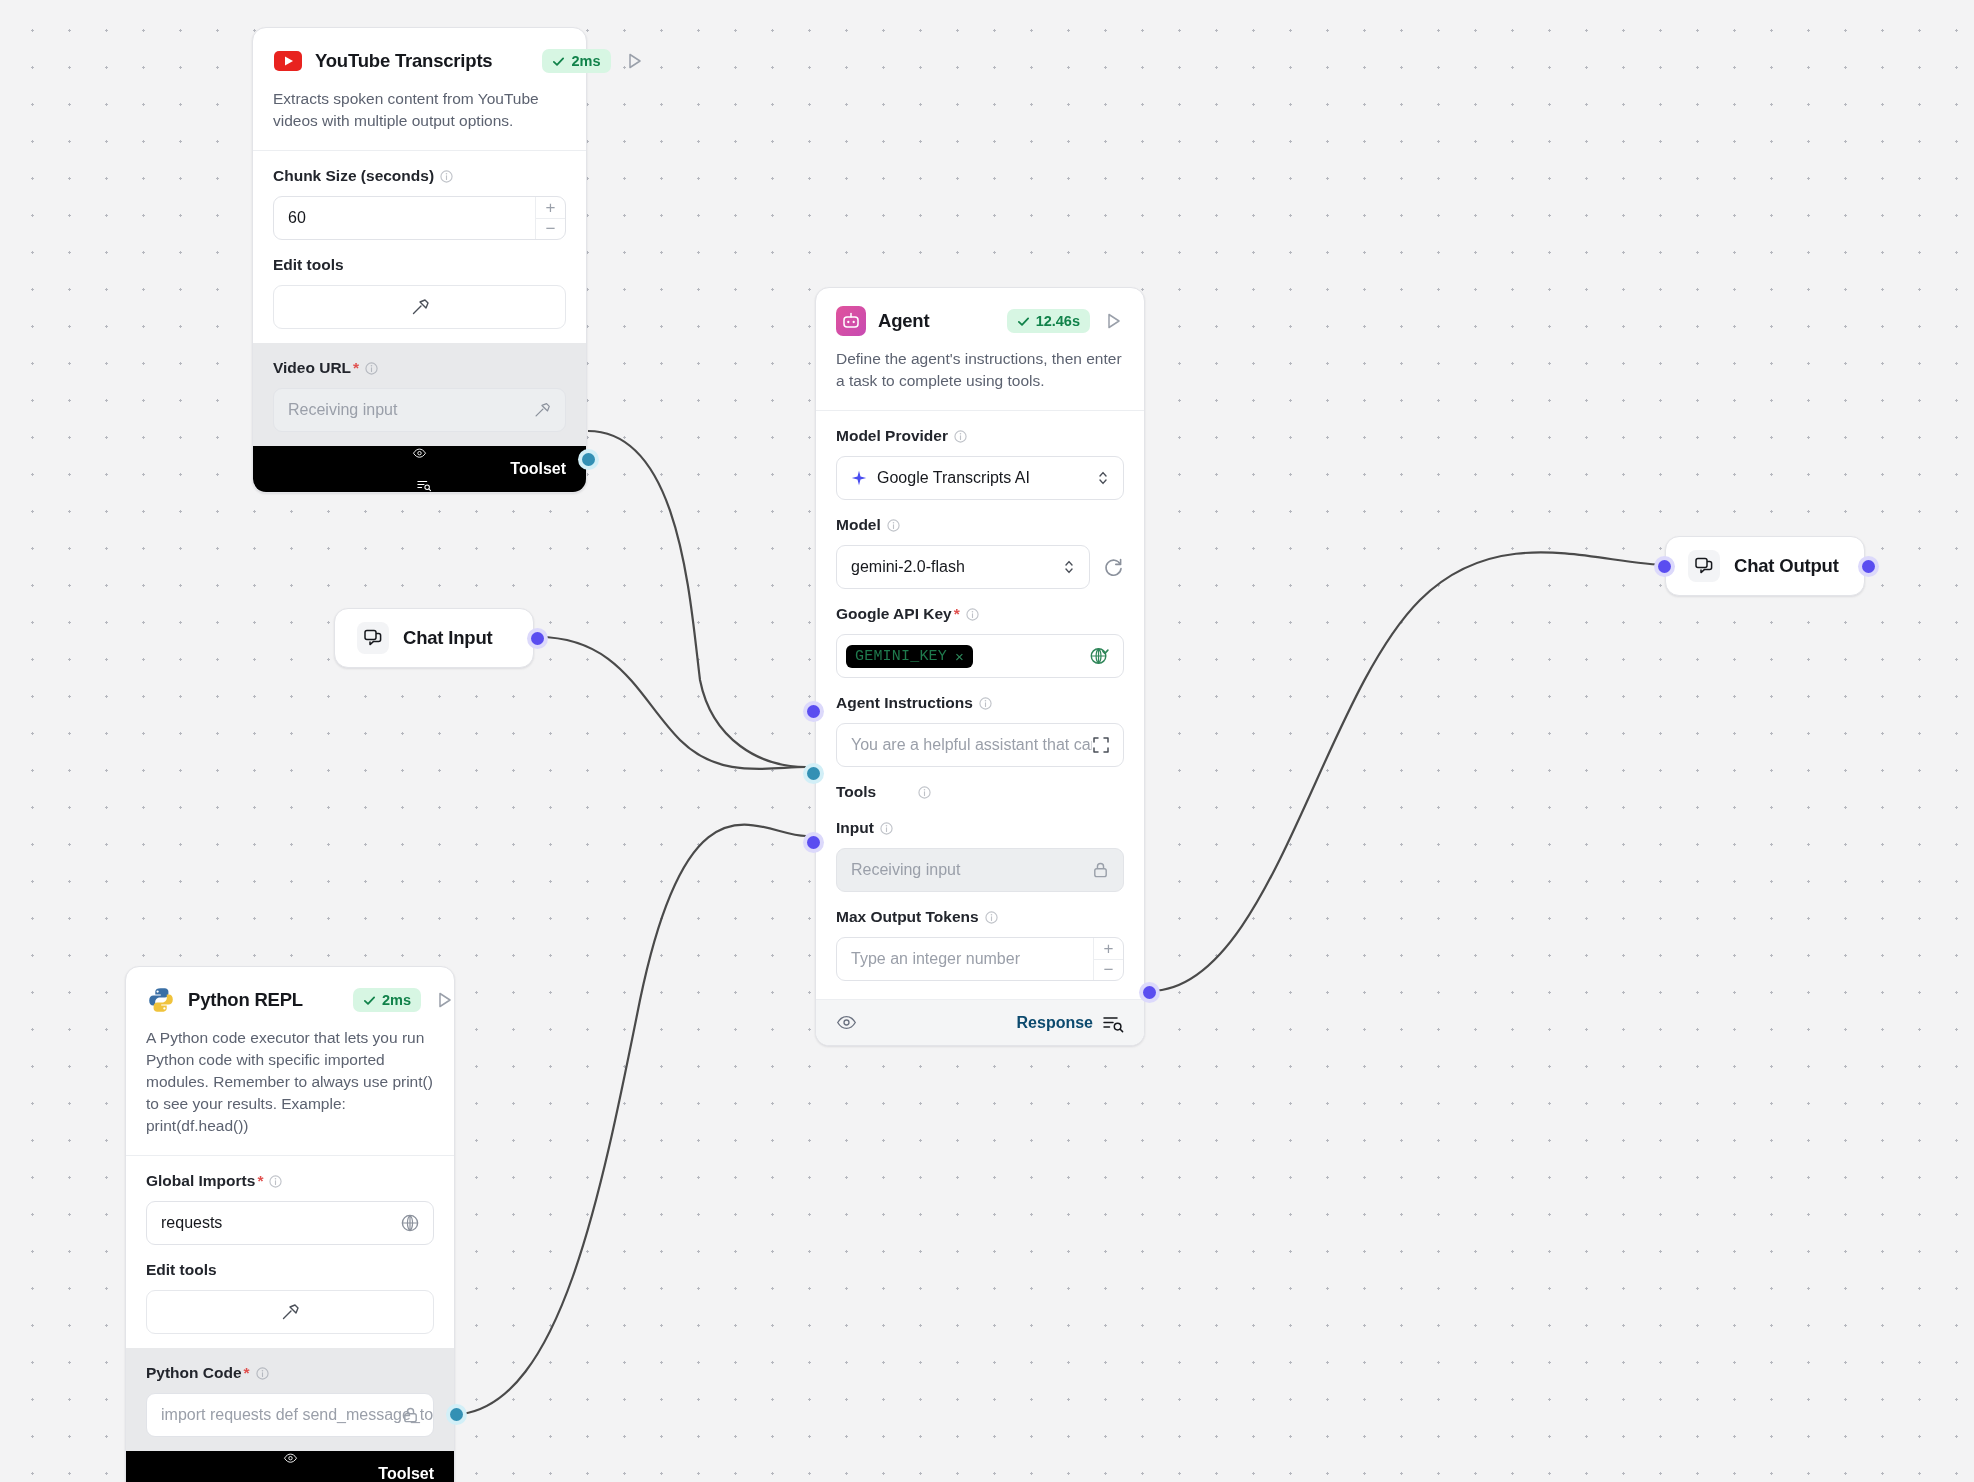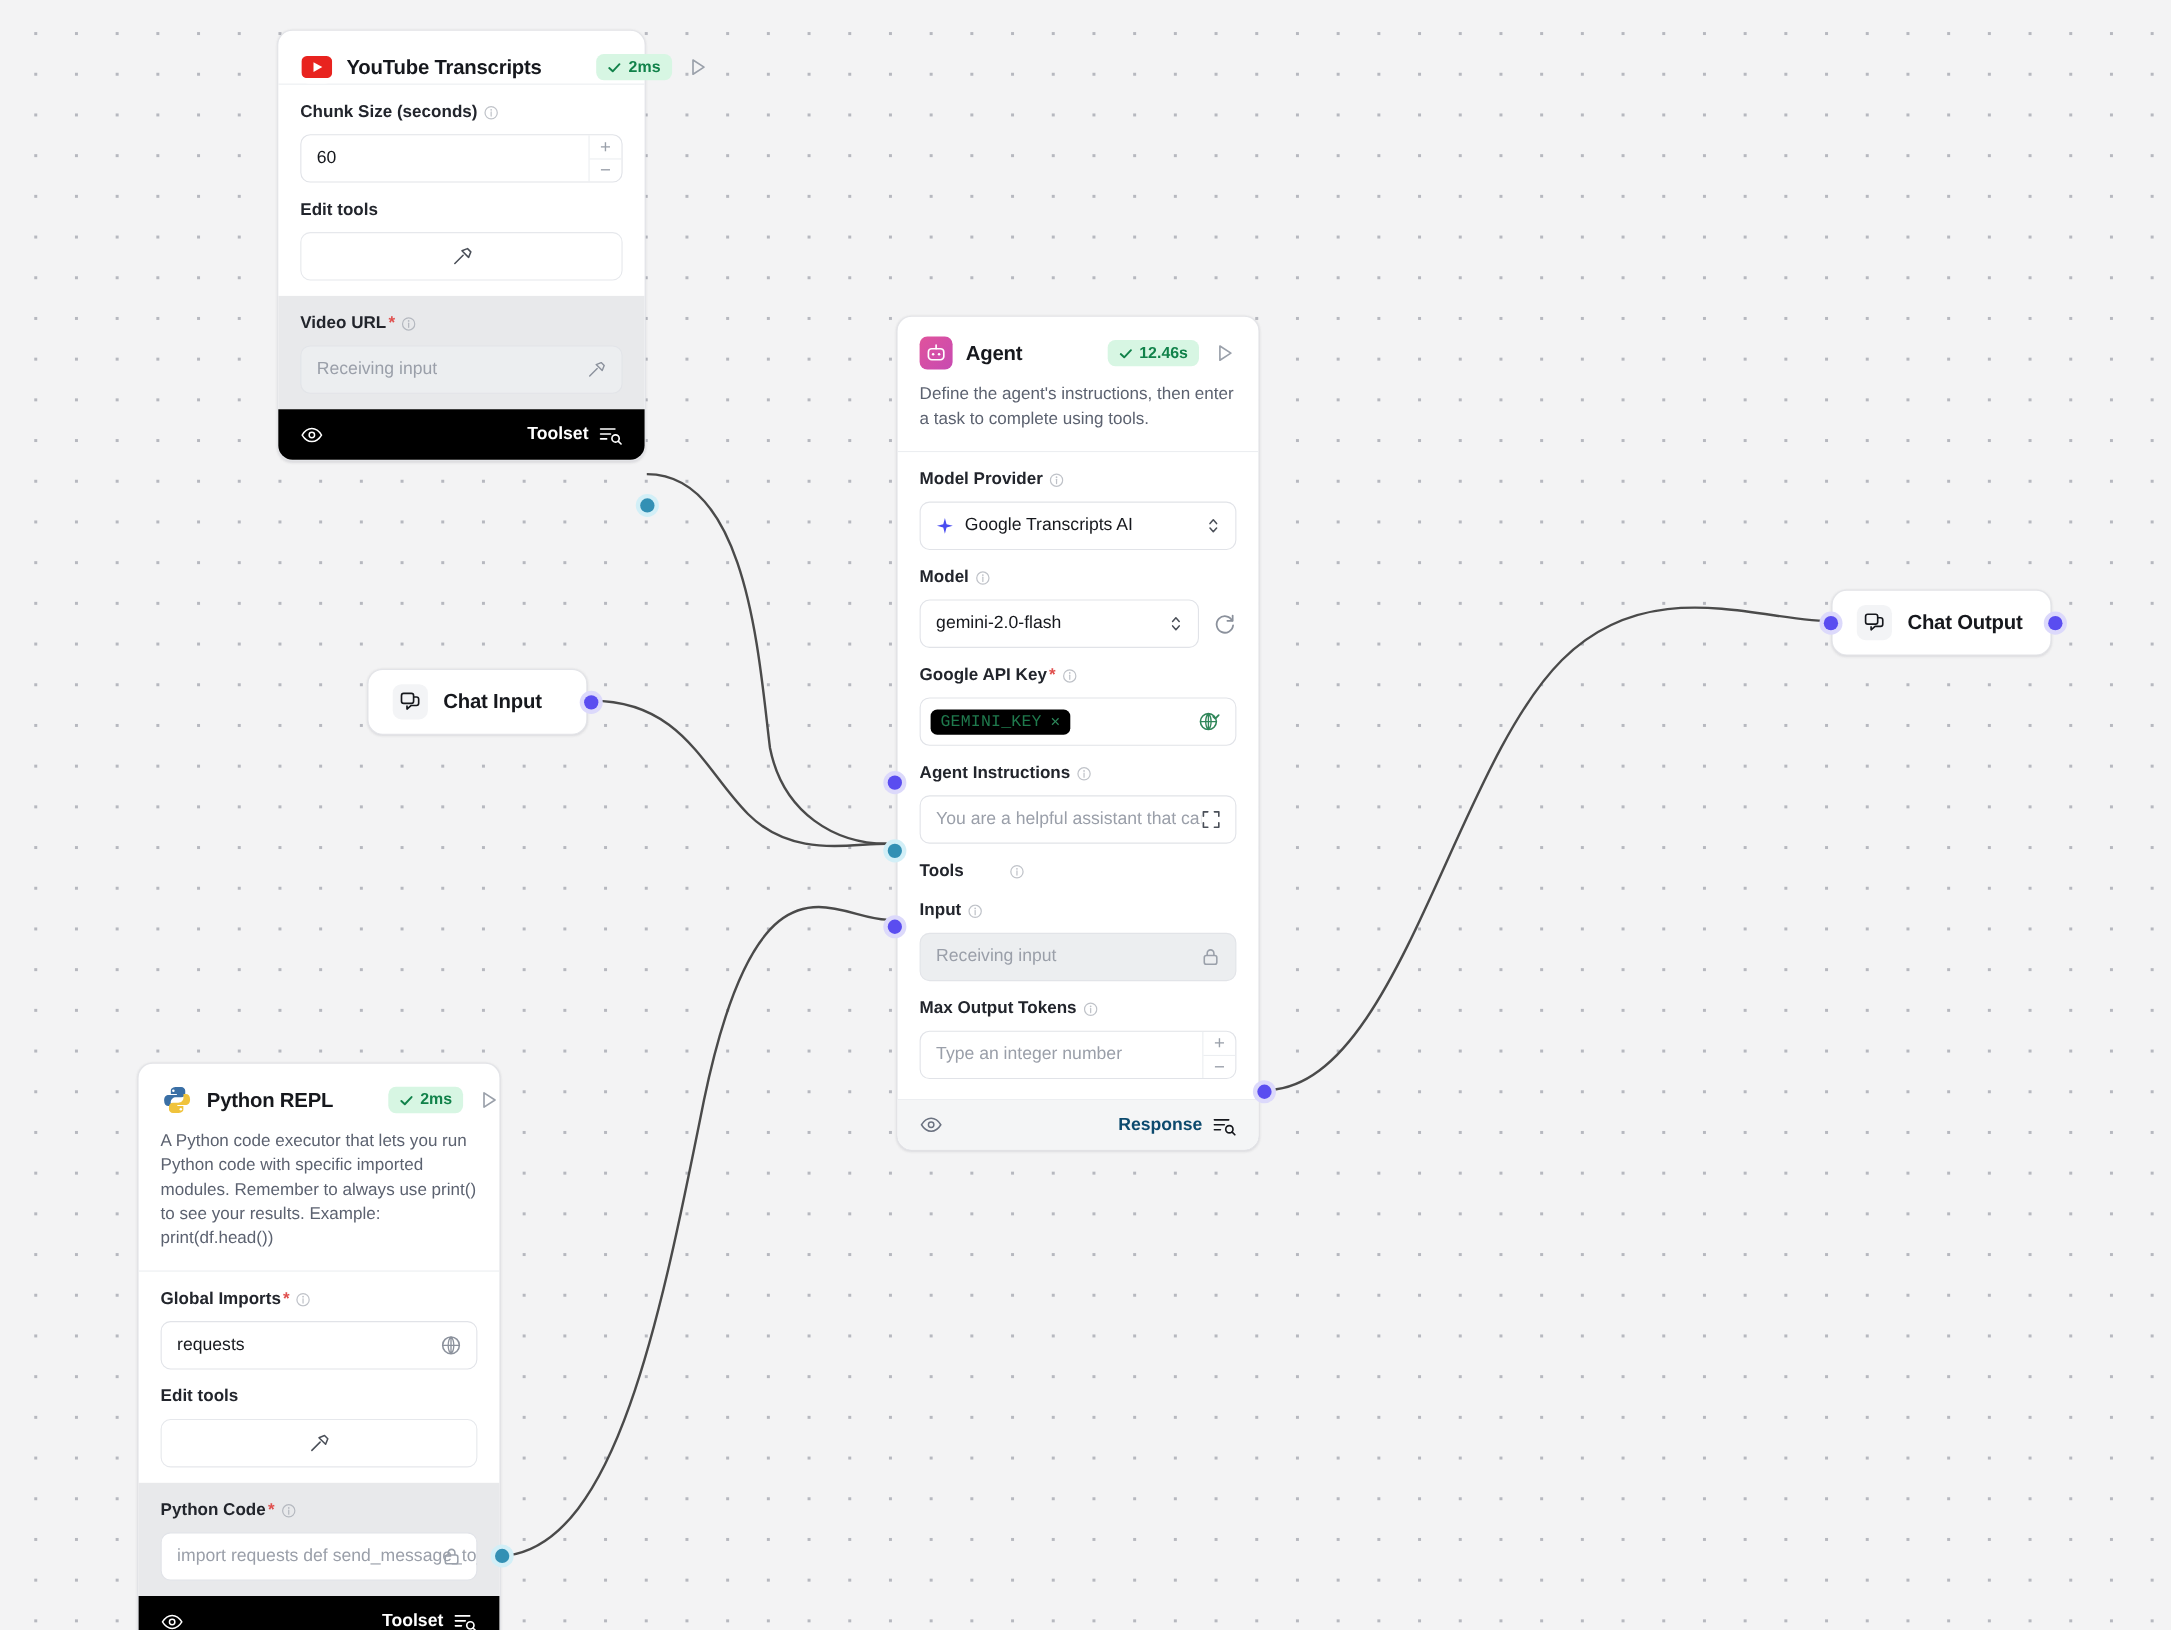--- a/index.html
+++ b/index.html
@@ -72,21 +72,21 @@
     background: #000000; color: #1f7a4d; border-radius: 6px;
     padding: 3px 9px; font-family: "Liberation Mono", monospace; font-size: 15px; letter-spacing: .2px;
   }
   .pill .x { color: #2e8a5c; font-family: "Liberation Sans", sans-serif; font-size: 15px; cursor: pointer; }
 
   
   .n-foot {
     display: flex; align-items: center; padding: 0 20px;
     height: 46px; border-radius: 0 0 13px 13px;
   }
-  .n-foot.dark { background: #000; color: #fff; }
+  .n-foot.dark { background: #000; color: #fff; flex-direction: column; }
   .n-foot.light { background: #f4f5f6; color: #0c4a6e; border-top: 1px solid #eceef1; }
   .n-foot .lbl { font-size: 16px; font-weight: 700; margin-left: auto; }
   .n-foot .tsicon { margin-left: 9px; display: block; }
 
   
   .port { position: absolute; width: 13px; height: 13px; border-radius: 50%; z-index: 5; }
   .port.blue { background: #5a4df0; box-shadow: 0 0 0 4px #dcd9fb; }
   .port.teal { background: #3390b4; box-shadow: 0 0 0 4px #d2eff7; }
 
   
@@ -123,20 +123,21 @@
       <span class="badge">
         <svg class="chk" viewBox="0 0 14 14">
             <path d="M2 7.4 L5.4 10.6 L12 3.6" fill="none" stroke="#11824a" stroke-width="1.9" stroke-linecap="round" stroke-linejoin="round"></path>
           </svg>
         <span>2ms</span>
       </span>
       <svg class="play" viewBox="0 0 22 22">
           <path d="M7 4.5 L17 11 L7 17.5 Z" fill="none" stroke="#9aa0aa" stroke-width="1.5" stroke-linejoin="round"></path>
         </svg>
     </div>
+    <div class="n-desc">Extracts spoken content from YouTube videos with multiple output options.</div>
     <div class="divider"></div>
 
     <div class="section">
       <div class="f-label">
         <span>Chunk Size (seconds)</span>
         <svg class="info" viewBox="0 0 14 14">
             <circle cx="7" cy="7" r="6" fill="none" stroke="#8b919c" stroke-width="1.2"></circle>
             <circle cx="7" cy="4.1" r=".85" fill="#8b919c"></circle>
             <path d="M7 6.2 v4.1" stroke="#8b919c" stroke-width="1.2" stroke-linecap="round"></path>
           </svg>

